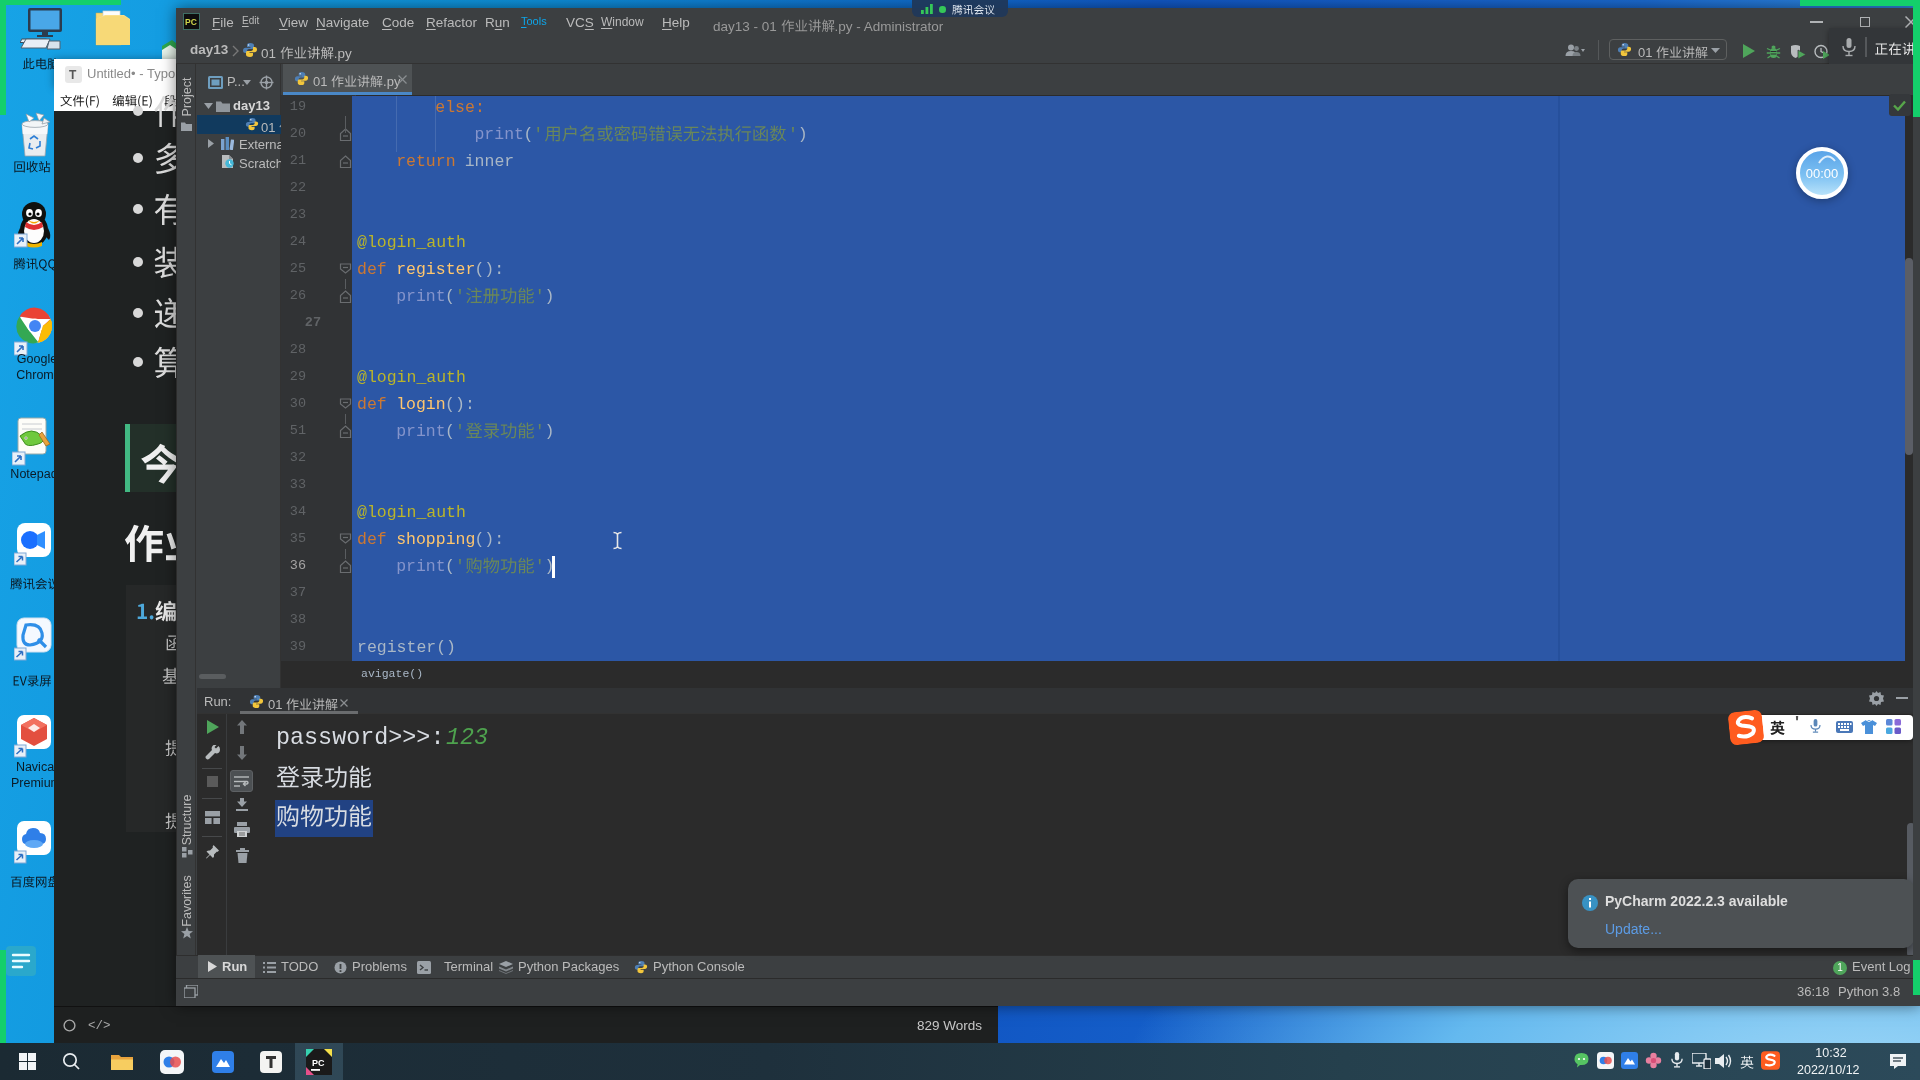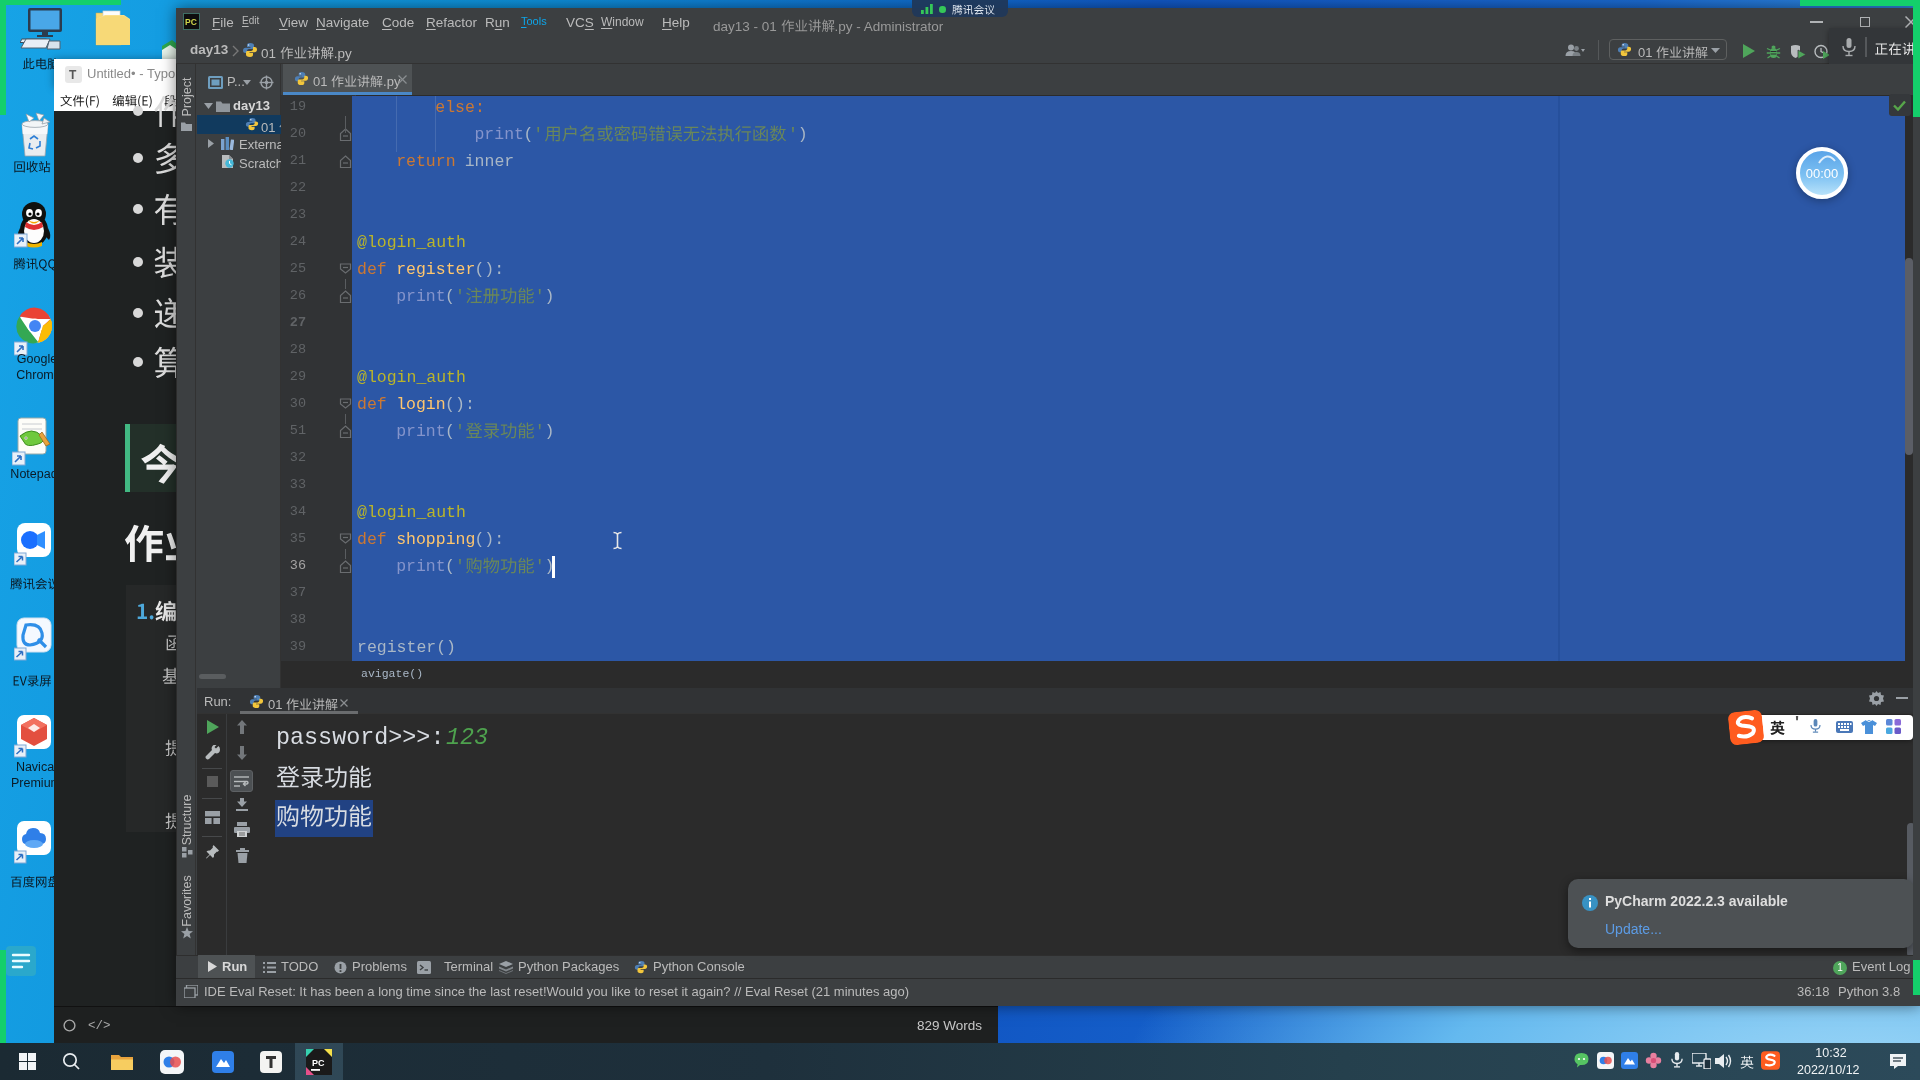--- a/index.html
+++ b/index.html
@@ -448,21 +448,21 @@
 <div style="position:absolute;left:396px;top:96px;width:1px;height:56px;background:rgba(255,255,255,0.12);"></div>
 <div style="position:absolute;left:435px;top:96px;width:1px;height:56px;background:rgba(255,255,255,0.12);"></div>
 <div style="position:absolute;left:281px;top:99px;font-family:'Liberation Mono',monospace;font-size:13.5px;color:#606366;font-weight:400;white-space:pre;line-height:1.2;width:25px;text-align:right;">19</div>
 <div style="position:absolute;left:281px;top:126px;font-family:'Liberation Mono',monospace;font-size:13.5px;color:#606366;font-weight:400;white-space:pre;line-height:1.2;width:25px;text-align:right;">20</div>
 <div style="position:absolute;left:281px;top:153px;font-family:'Liberation Mono',monospace;font-size:13.5px;color:#606366;font-weight:400;white-space:pre;line-height:1.2;width:25px;text-align:right;">21</div>
 <div style="position:absolute;left:281px;top:180px;font-family:'Liberation Mono',monospace;font-size:13.5px;color:#606366;font-weight:400;white-space:pre;line-height:1.2;width:25px;text-align:right;">22</div>
 <div style="position:absolute;left:281px;top:207px;font-family:'Liberation Mono',monospace;font-size:13.5px;color:#606366;font-weight:400;white-space:pre;line-height:1.2;width:25px;text-align:right;">23</div>
 <div style="position:absolute;left:281px;top:234px;font-family:'Liberation Mono',monospace;font-size:13.5px;color:#606366;font-weight:400;white-space:pre;line-height:1.2;width:25px;text-align:right;">24</div>
 <div style="position:absolute;left:281px;top:261px;font-family:'Liberation Mono',monospace;font-size:13.5px;color:#606366;font-weight:400;white-space:pre;line-height:1.2;width:25px;text-align:right;">25</div>
 <div style="position:absolute;left:281px;top:288px;font-family:'Liberation Mono',monospace;font-size:13.5px;color:#606366;font-weight:400;white-space:pre;line-height:1.2;width:25px;text-align:right;">26</div>
-<div style="position:absolute;left:281px;top:315px;font-family:'Liberation Mono',monospace;font-size:13.5px;color:#606366;font-weight:700;white-space:pre;line-height:1.2;width:25px;text-align:right;">27</div>
+<div style="position:absolute;left:296px;top:315px;font-family:'Liberation Mono',monospace;font-size:13.5px;color:#606366;font-weight:700;white-space:pre;line-height:1.2;width:25px;text-align:right;">27</div>
 <div style="position:absolute;left:281px;top:342px;font-family:'Liberation Mono',monospace;font-size:13.5px;color:#606366;font-weight:400;white-space:pre;line-height:1.2;width:25px;text-align:right;">28</div>
 <div style="position:absolute;left:281px;top:369px;font-family:'Liberation Mono',monospace;font-size:13.5px;color:#606366;font-weight:400;white-space:pre;line-height:1.2;width:25px;text-align:right;">29</div>
 <div style="position:absolute;left:281px;top:396px;font-family:'Liberation Mono',monospace;font-size:13.5px;color:#606366;font-weight:400;white-space:pre;line-height:1.2;width:25px;text-align:right;">30</div>
 <div style="position:absolute;left:281px;top:423px;font-family:'Liberation Mono',monospace;font-size:13.5px;color:#606366;font-weight:400;white-space:pre;line-height:1.2;width:25px;text-align:right;">51</div>
 <div style="position:absolute;left:281px;top:450px;font-family:'Liberation Mono',monospace;font-size:13.5px;color:#606366;font-weight:400;white-space:pre;line-height:1.2;width:25px;text-align:right;">32</div>
 <div style="position:absolute;left:281px;top:477px;font-family:'Liberation Mono',monospace;font-size:13.5px;color:#606366;font-weight:400;white-space:pre;line-height:1.2;width:25px;text-align:right;">33</div>
 <div style="position:absolute;left:281px;top:504px;font-family:'Liberation Mono',monospace;font-size:13.5px;color:#606366;font-weight:400;white-space:pre;line-height:1.2;width:25px;text-align:right;">34</div>
 <div style="position:absolute;left:281px;top:531px;font-family:'Liberation Mono',monospace;font-size:13.5px;color:#606366;font-weight:400;white-space:pre;line-height:1.2;width:25px;text-align:right;">35</div>
 <div style="position:absolute;left:281px;top:558px;font-family:'Liberation Mono',monospace;font-size:13.5px;color:#a4a3a3;font-weight:400;white-space:pre;line-height:1.2;width:25px;text-align:right;">36</div>
 <div style="position:absolute;left:281px;top:585px;font-family:'Liberation Mono',monospace;font-size:13.5px;color:#606366;font-weight:400;white-space:pre;line-height:1.2;width:25px;text-align:right;">37</div>
@@ -709,21 +709,20 @@
 <svg width="14" height="14" viewBox="0 0 14 14" style="position:absolute;left:1833px;top:961px">
       <circle cx="7" cy="7" r="7" fill="#4fa55b"></circle>
       <text x="7" y="10.4" font-size="10" fill="#fff" text-anchor="middle" font-family="Liberation Sans">1</text>
     </svg>
 <div style="position:absolute;left:1852px;top:959px;font-family:'Liberation Sans',sans-serif;font-size:13px;color:#bbbbbb;font-weight:400;white-space:pre;line-height:1.2;">Event Log</div>
 <div style="position:absolute;left:176px;top:978px;width:1744px;height:28px;background:#3c3f41;border-top:1px solid #2b2b2b;"></div>
 <svg width="14" height="13" viewBox="0 0 14 13" style="position:absolute;left:184px;top:985px">
       <rect x="2.5" y="0" width="11.5" height="10" fill="none" stroke="#9aa0a6" stroke-width="1.3"></rect>
       <rect x="0" y="3" width="11" height="10" fill="#3c3f41" stroke="#9aa0a6" stroke-width="1.3"></rect>
     </svg>
-<div style="position:absolute;left:204px;top:984px;font-family:'Liberation Sans',sans-serif;font-size:13px;color:#bbbbbb;font-weight:400;white-space:pre;line-height:1.2;">IDE Eval Reset: It has been a long time since the last reset!Would you like to reset it again? // Eval Reset (21 minutes ago)</div>
 <div style="position:absolute;left:1797px;top:984px;font-family:'Liberation Sans',sans-serif;font-size:13px;color:#bbbbbb;font-weight:400;white-space:pre;line-height:1.2;">36:18</div>
 <div style="position:absolute;left:1838px;top:984px;font-family:'Liberation Sans',sans-serif;font-size:13px;color:#bbbbbb;font-weight:400;white-space:pre;line-height:1.2;">Python 3.8</div>
 <div style="position:absolute;left:1747px;top:715px;width:166px;height:25px;background:#ffffff;border-radius:4px;box-shadow:0 1px 4px rgba(0,0,0,0.4);"></div>
 <svg width="34" height="33" viewBox="0 0 34 33" style="position:absolute;left:1729px;top:711px;transform:rotate(-6deg)">
 <rect x="0" y="0" width="34" height="33" rx="7" fill="#ff5c1f"></rect>
 <path d="M24 8 Q16 4 11 8 Q7 12 13 14 L21 16 Q27 18 23 23 Q17 27 9 24" stroke="#fff" stroke-width="4" fill="none" stroke-linecap="round"></path>
     </svg>
 <div style="position:absolute;left:1770.0px;top:715.6px;width:15px;height:21px;">
       <svg width="15" height="22" viewBox="0 0 15.0 21.7" style="overflow:visible;position:absolute;left:0;top:0">
         <path fill="#222222" d="M6.5 8.0V9.5H2.2V13.0H0.7V14.7H5.9C5.2 15.7 3.6 16.6 0.4 17.2C0.8 17.7 1.3 18.4 1.5 18.8C4.9 18 6.7 16.9 7.6 15.5C8.9 17.3 10.7 18.3 13.5 18.8C13.8 18.3 14.3 17.5 14.7 17.1C12 16.8 10.1 16 9 14.7H14.3V13.0H12.9V9.5H8.4V8.0ZM3.9 13.0V11.1H6.5V12.5L6.5 13.0ZM11.1 13.0H8.4L8.4 12.5V11.1H11.1ZM9.3 4.6V5.8H5.6V4.6H3.8V5.8H0.9V7.4H3.8V8.8H5.6V7.4H9.3V8.8H11.1V7.4H14.1V5.8H11.1V4.6Z"></path>

